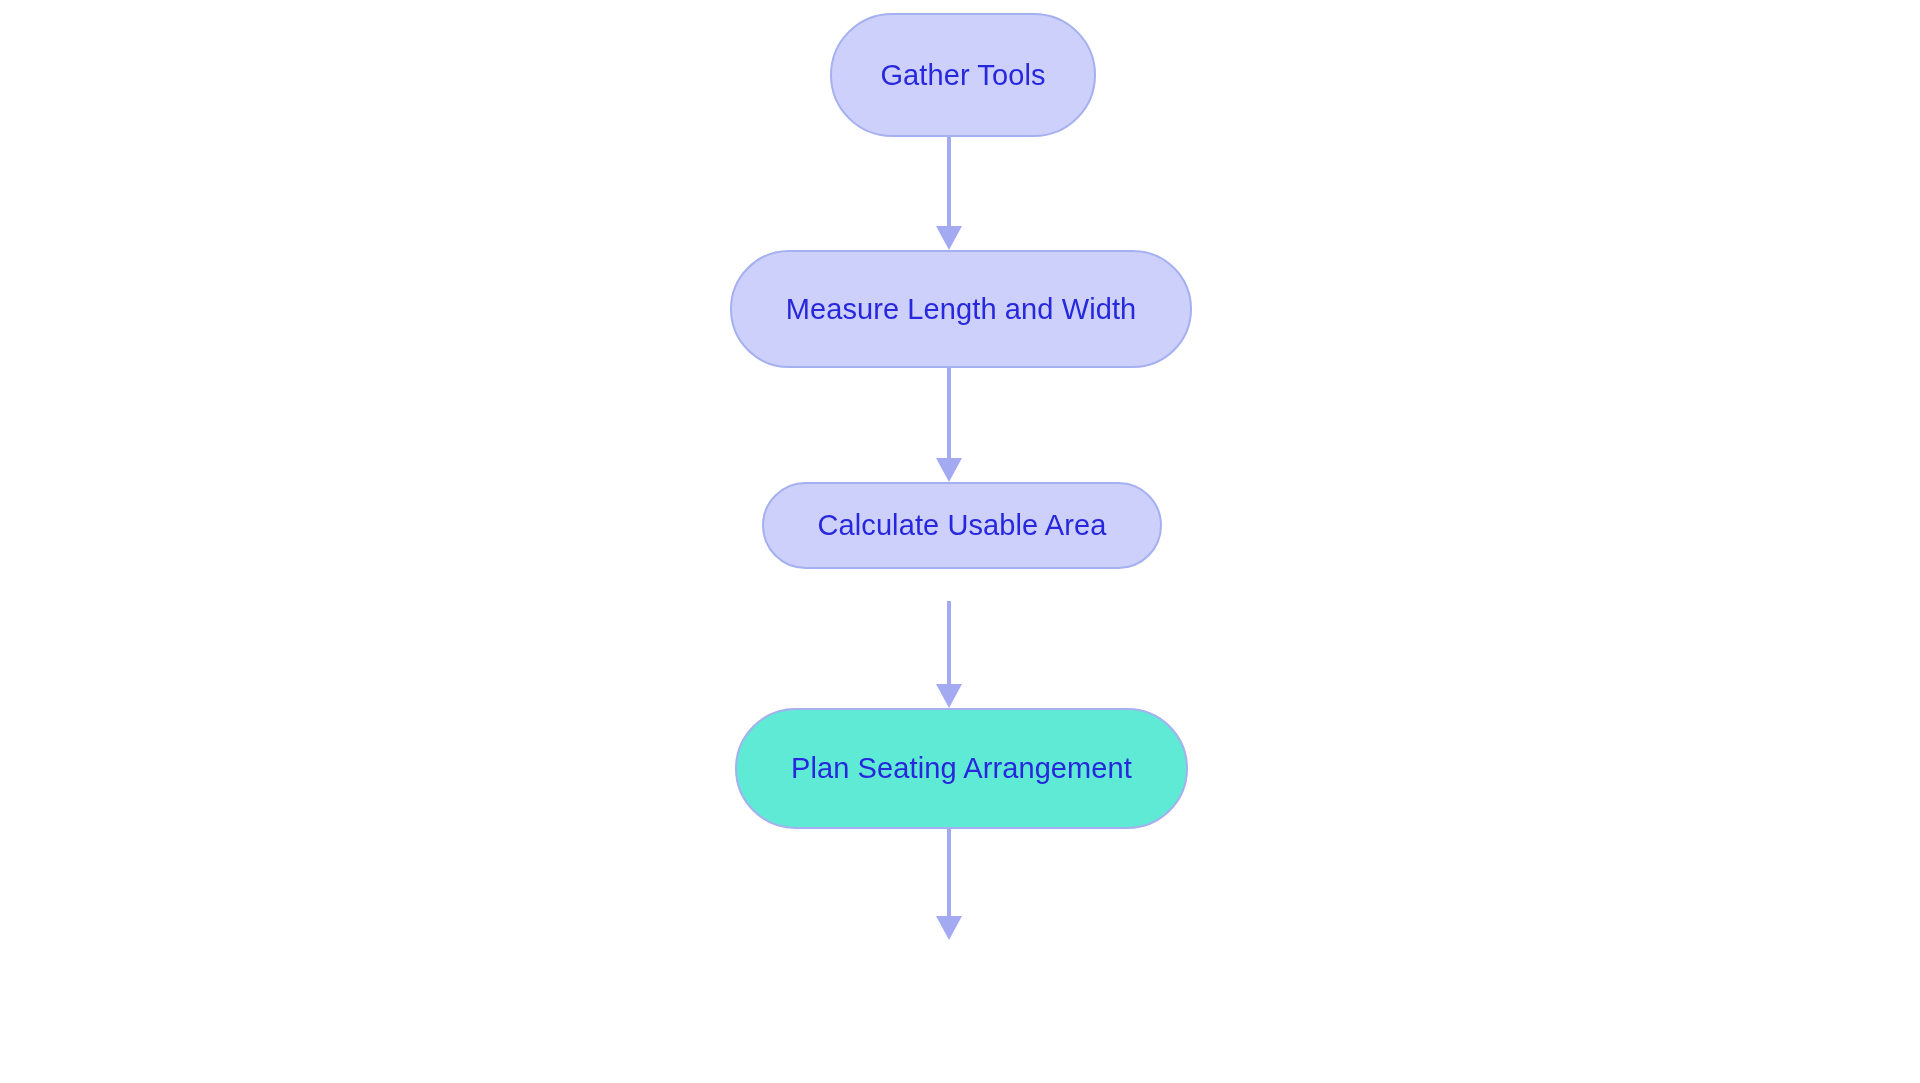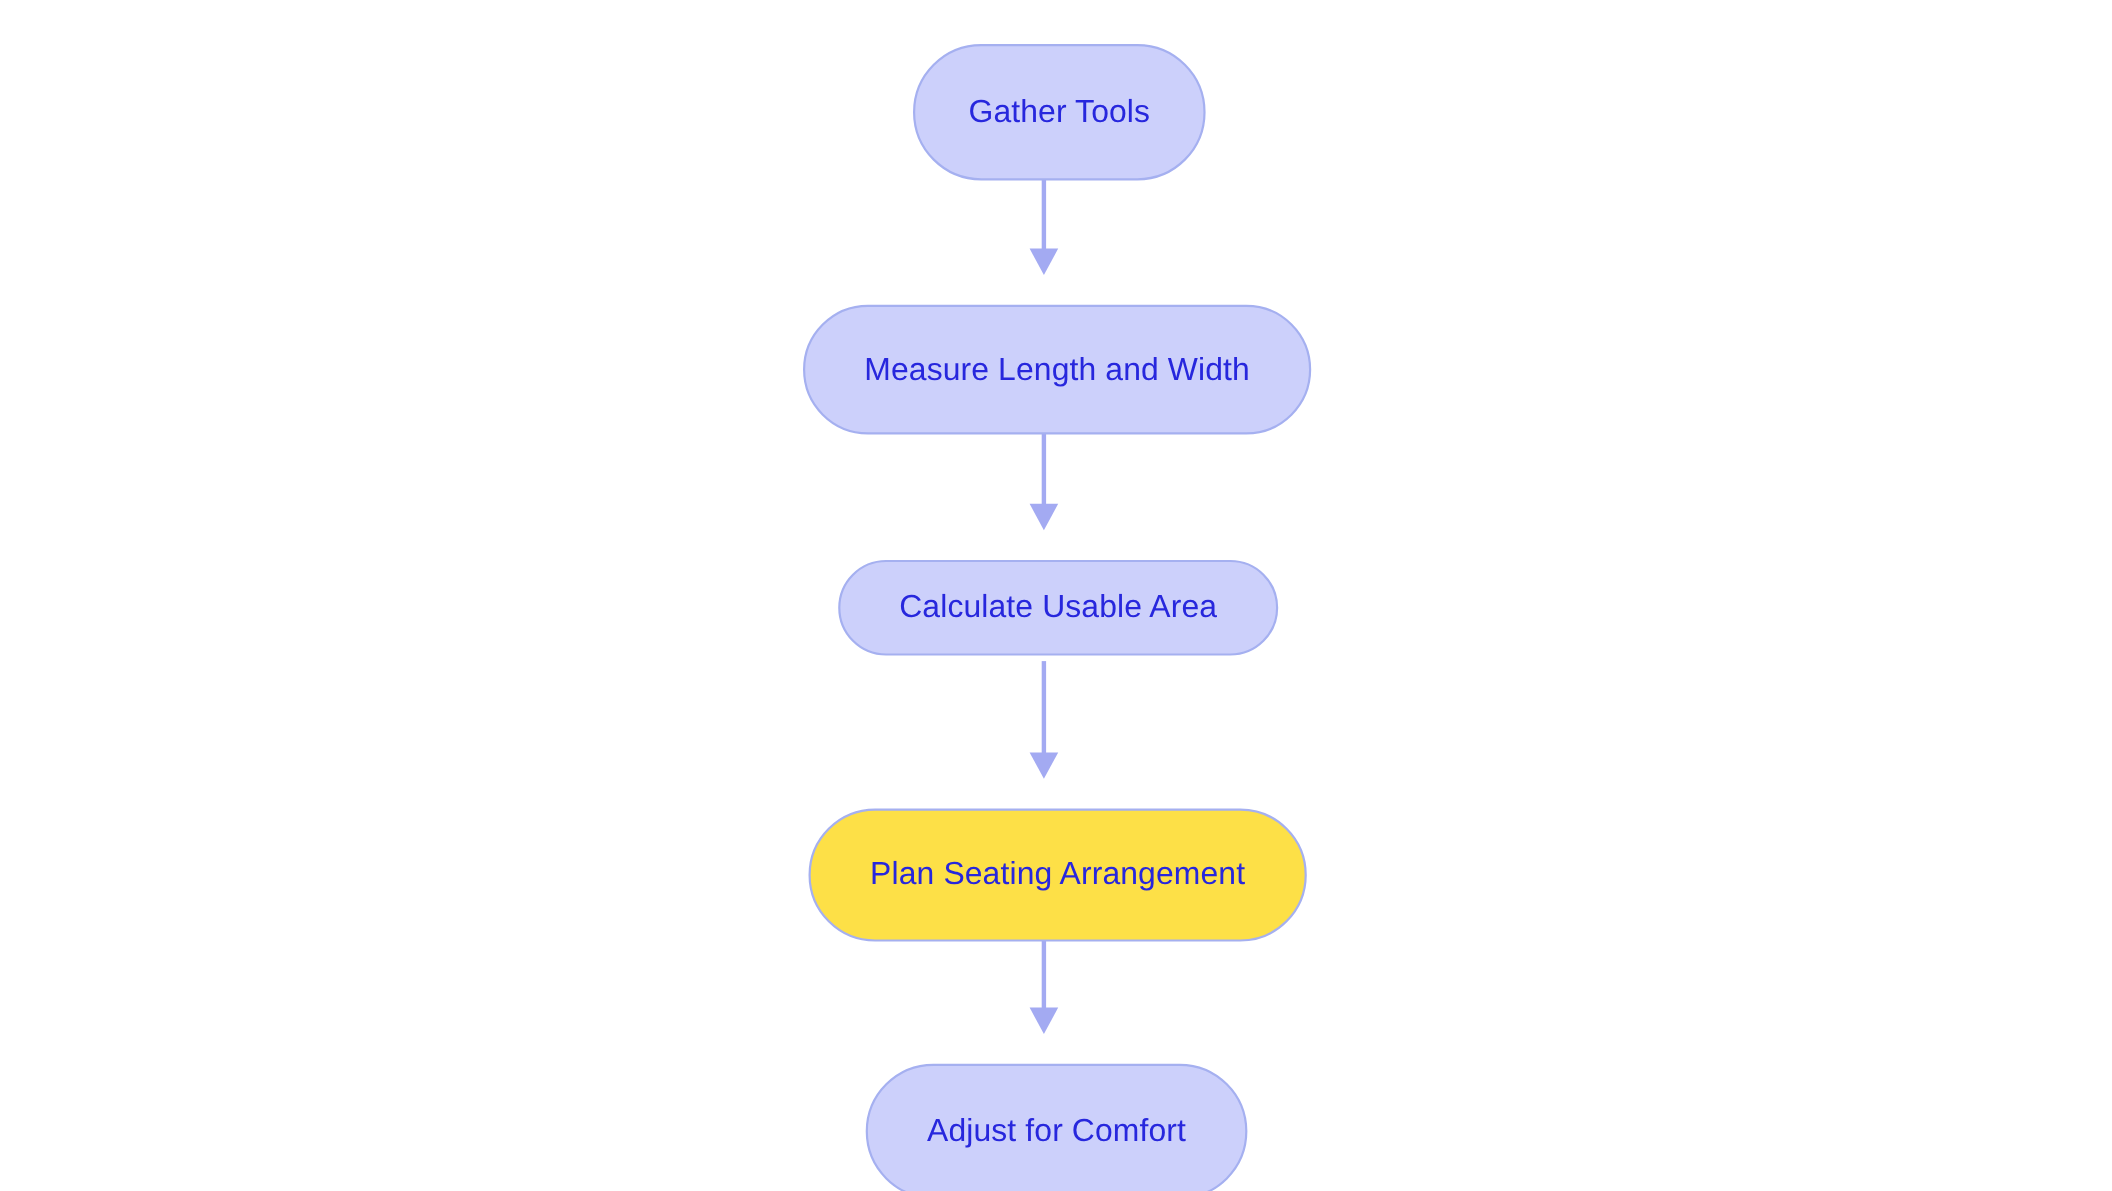--- a/index.html
+++ b/index.html
@@ -35,21 +35,20 @@
     justify-content: center;
     background: #ccd0fb;
     border: 2px solid #a5b0f0;
     border-radius: 9999px;
     color: #2727dd;
     font-family: "Liberation Sans", sans-serif;
     font-weight: 400;
     letter-spacing: 0.1px;
     white-space: nowrap;
     text-align: center;
-    margin-top: 27px;
   }
   .node-label {
     display: block;
     line-height: 1;
   }
   .connector {
     position: absolute;
     width: 26px;
     display: flex;
     flex-direction: column;
@@ -94,21 +93,18 @@
 
     <div class="node" id="node-0" style="left: 830px; top: 13px; width: 266px; height: 124px; background: rgb(204, 208, 251); border-color: rgb(165, 176, 240); color: rgb(39, 39, 221); font-size: 29px;">
       <span class="node-label">Gather Tools</span>
     </div>
     <div class="node" id="node-1" style="left: 730px; top: 250px; width: 462px; height: 118px; background: rgb(204, 208, 251); border-color: rgb(165, 176, 240); color: rgb(39, 39, 221); font-size: 29px; text-align: center;">
       <span class="node-label">Measure Length and Width</span>
     </div>
     <div class="node" id="node-2" style="left: 762px; top: 482px; width: 400px; height: 87px; background: rgb(204, 208, 251); border-color: rgb(165, 176, 240); color: rgb(39, 39, 221); font-size: 29px;">
       <span class="node-label">Calculate Usable Area</span>
     </div>
-    <div class="node" id="node-3" style="left: 735px; top: 708px; width: 453px; height: 121px; background: #fde047; border-color: rgb(165, 176, 240); color: rgb(39, 39, 221); font-size: 29px;">
+    <div class="node" id="node-3" style="left: 735px; top: 708px; width: 453px; height: 121px; background: #5eead4; border-color: rgb(165, 176, 240); color: rgb(39, 39, 221); font-size: 29px;">
       <span class="node-label">Plan Seating Arrangement</span>
-    </div>
-    <div class="node" id="node-4" style="left: 787px; top: 940px; width: 347px; height: 123px; background: rgb(204, 208, 251); border-color: rgb(165, 176, 240); color: rgb(39, 39, 221); font-size: 29px;">
-      <span class="node-label">Adjust for Comfort</span>
     </div>
 
   </div>
 </div>
 
 </body></html>

